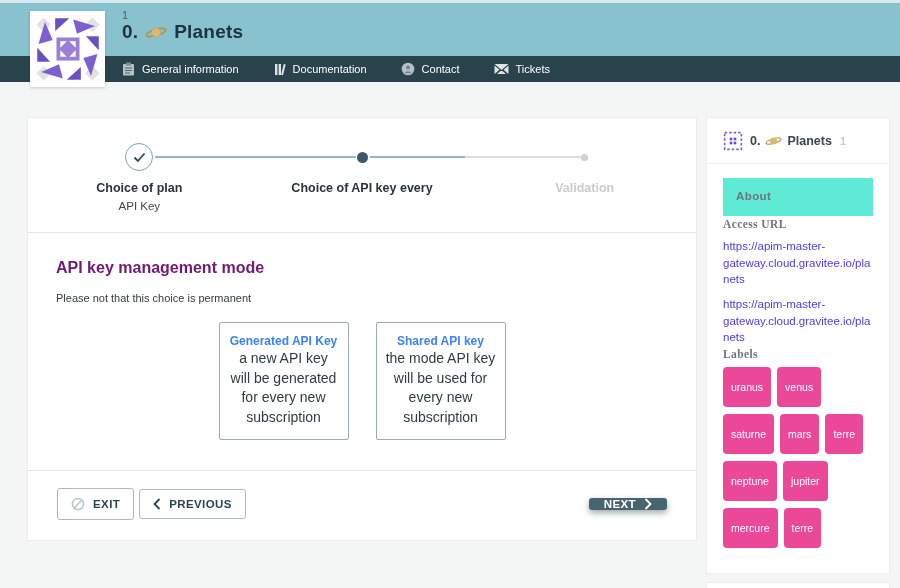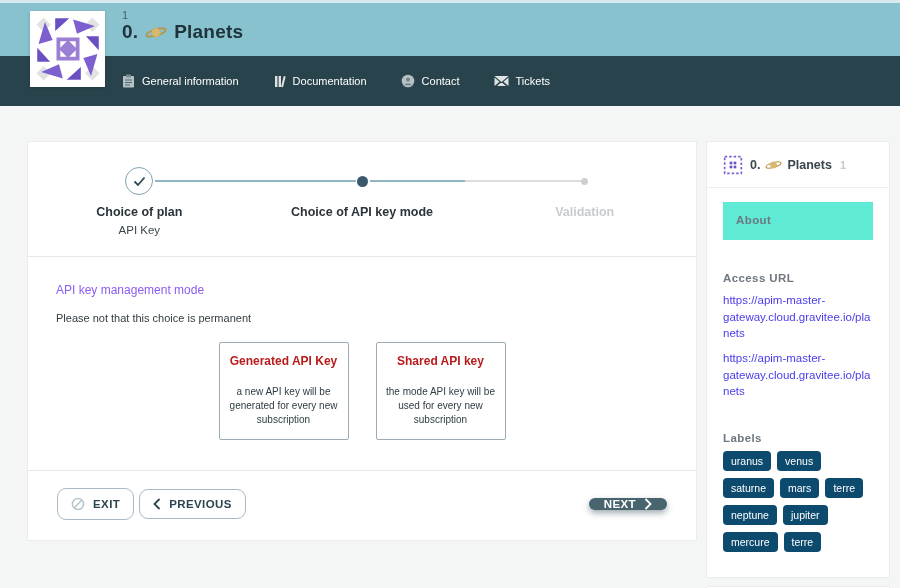--- a/index.html
+++ b/index.html
@@ -7,21 +7,21 @@
   body {
     font-family:"Liberation Sans","DejaVu Sans",sans-serif;
     background:#f4f5f5;
     color:#2d3a40;
     overflow:hidden;
   }
   .page { width:900px; height:588px; position:relative; }
 
   
   .banner { height:56px; background:#87c2ce; border-top:3px solid #d8eaee; position:relative; }
-  .navbar { height:50px; background:#28434c; display:flex; align-items:center; padding-left:122px; }
+  .navbar { height:26px; background:#28434c; display:flex; align-items:center; padding-left:122px; }
 
   .logo-box {
     position:absolute; left:30px; top:8px; width:75px; height:76px;
     background:#fff; z-index:5; box-shadow:0 1px 3px rgba(0,0,0,.18);
     display:flex; align-items:center; justify-content:center;
   }
 
   .title-block { position:absolute; left:122px; top:6px; }
   .title-version { font-size:11px; color:#44626c; line-height:12px; }
   .title-main { font-size:19px; font-weight:bold; color:#20333b; display:flex; align-items:center; gap:7px; letter-spacing:.2px; }
@@ -51,55 +51,55 @@
   .dot-current { width:11px; height:11px; border-radius:50%; background:#3c586d; }
   .dot-pending { width:7px; height:7px; border-radius:50%; background:#cfcfcf; }
   .step-label { margin-top:9px; font-size:12.5px; font-weight:bold; color:#2b343a; }
   .step-label.pending { color:#c9ccce; }
   .step-sub { margin-top:5px; font-size:11.5px; color:#3c464c; }
 
   .divider { border-top:1px solid #e7e7e7; }
 
   
   .mode-section { padding:26px 28px 30px 28px; flex:1; }
-  .mode-title { font-size:12px; font-weight:normal; color:#8b5cf6; }
+  .mode-title { font-size:16px; font-weight:bold; color:#701a75; }
   .mode-note { font-size:11px; color:#333c41; margin-top:15px; }
   .option-row { display:flex; justify-content:center; gap:27px; margin-top:18px; }
   .option-card {
     width:130px; border:1px solid #9dacb4; border-radius:2px; background:#fff;
     padding:11px 8px 12px 8px; text-align:center; cursor:pointer;
   }
-  .option-title { font-size:12px; font-weight:bold; color:#b91c1c; }
-  .option-desc { font-size:10px; color:#2e3c43; line-height:1.4; margin-top:17px; }
+  .option-title { font-size:12px; font-weight:bold; color:#3b82f6; }
+  .option-desc { font-size:14px; color:#2e3c43; line-height:1.4; margin-top:1px; }
 
   
   .footer { border-top:1px solid #e7e7e7; padding:17px 29px 20px 29px; display:flex; align-items:center; gap:5px; }
   .btn {
     display:flex; align-items:center; gap:8px; background:#fff; border:1px solid #a8bbc2;
-    border-radius:9px; padding:8px 13px; font-size:11.5px; font-weight:bold;
+    border-radius:3px; padding:8px 13px; font-size:11.5px; font-weight:bold;
     color:#2b454f; letter-spacing:.4px; cursor:pointer; font-family:inherit;
   }
   .btn-next {
     margin-left:auto; background:#47646f; border:none; color:#fff; padding:0 15px;
     box-shadow:0 3px 6px rgba(40,67,76,.45);
   }
 
   
   .side-head { display:flex; align-items:center; gap:7px; padding:13px 16px 12px 16px; border-bottom:1px solid #eee; }
   .side-head-title { font-size:12.5px; font-weight:bold; color:#3a454d; display:flex; align-items:center; gap:5px; }
   .side-badge { font-size:11px; color:#c6cbcf; margin-left:3px; }
   .side-body { padding:14px 16px 18px 16px; }
   .about-box { background:#5eead4; padding:12px 13px 14px 13px; }
   .side-h { font-size:11.5px; font-weight:bold; color:#6e767e; letter-spacing:.4px; }
   .about-text { font-size:12px; color:#2f3a40; line-height:1.4; margin-top:9px; }
-  .section-gap { margin-top:32px; }
+  .section-gap { margin-top:2px;font-family:Liberation Serif, serif; }
   .access-link { display:block; font-size:11.5px; color:#4a3cec; line-height:1.45; margin-top:8px; overflow-wrap:anywhere; text-decoration:none; cursor:pointer; }
   .tags { margin-top:7px; display:flex; flex-wrap:wrap; }
   .tag {
-    background:#0c4a6e; color:#fff; font-size:10.5px; padding:4px 8px; border-radius:4px;
+    background:#ec4899; color:#fff; font-size:10.5px; padding:14px 8px; border-radius:4px;
     margin:0 6px 7px 0; cursor:default;
   }
 </style>
 </head>
 <body>
 
 <div class="page">
 
   <div class="banner">
     <div class="logo-box">
@@ -192,21 +192,21 @@
             </div>
           </div>
           <div class="step-label">Choice of plan</div>
           <div class="step-sub">API Key</div>
         </div>
         <div class="step">
           <div class="connector to-current"></div>
           <div class="marker-row">
             <div class="dot-current"></div>
           </div>
-          <div class="step-label">Choice of API key mode</div>
+          <div class="step-label">Choice of API key every</div>
         </div>
         <div class="step">
           <div class="connector to-pending"></div>
           <div class="marker-row">
             <div class="dot-pending"></div>
           </div>
           <div class="step-label pending">Validation</div>
         </div>
       </div>
 

